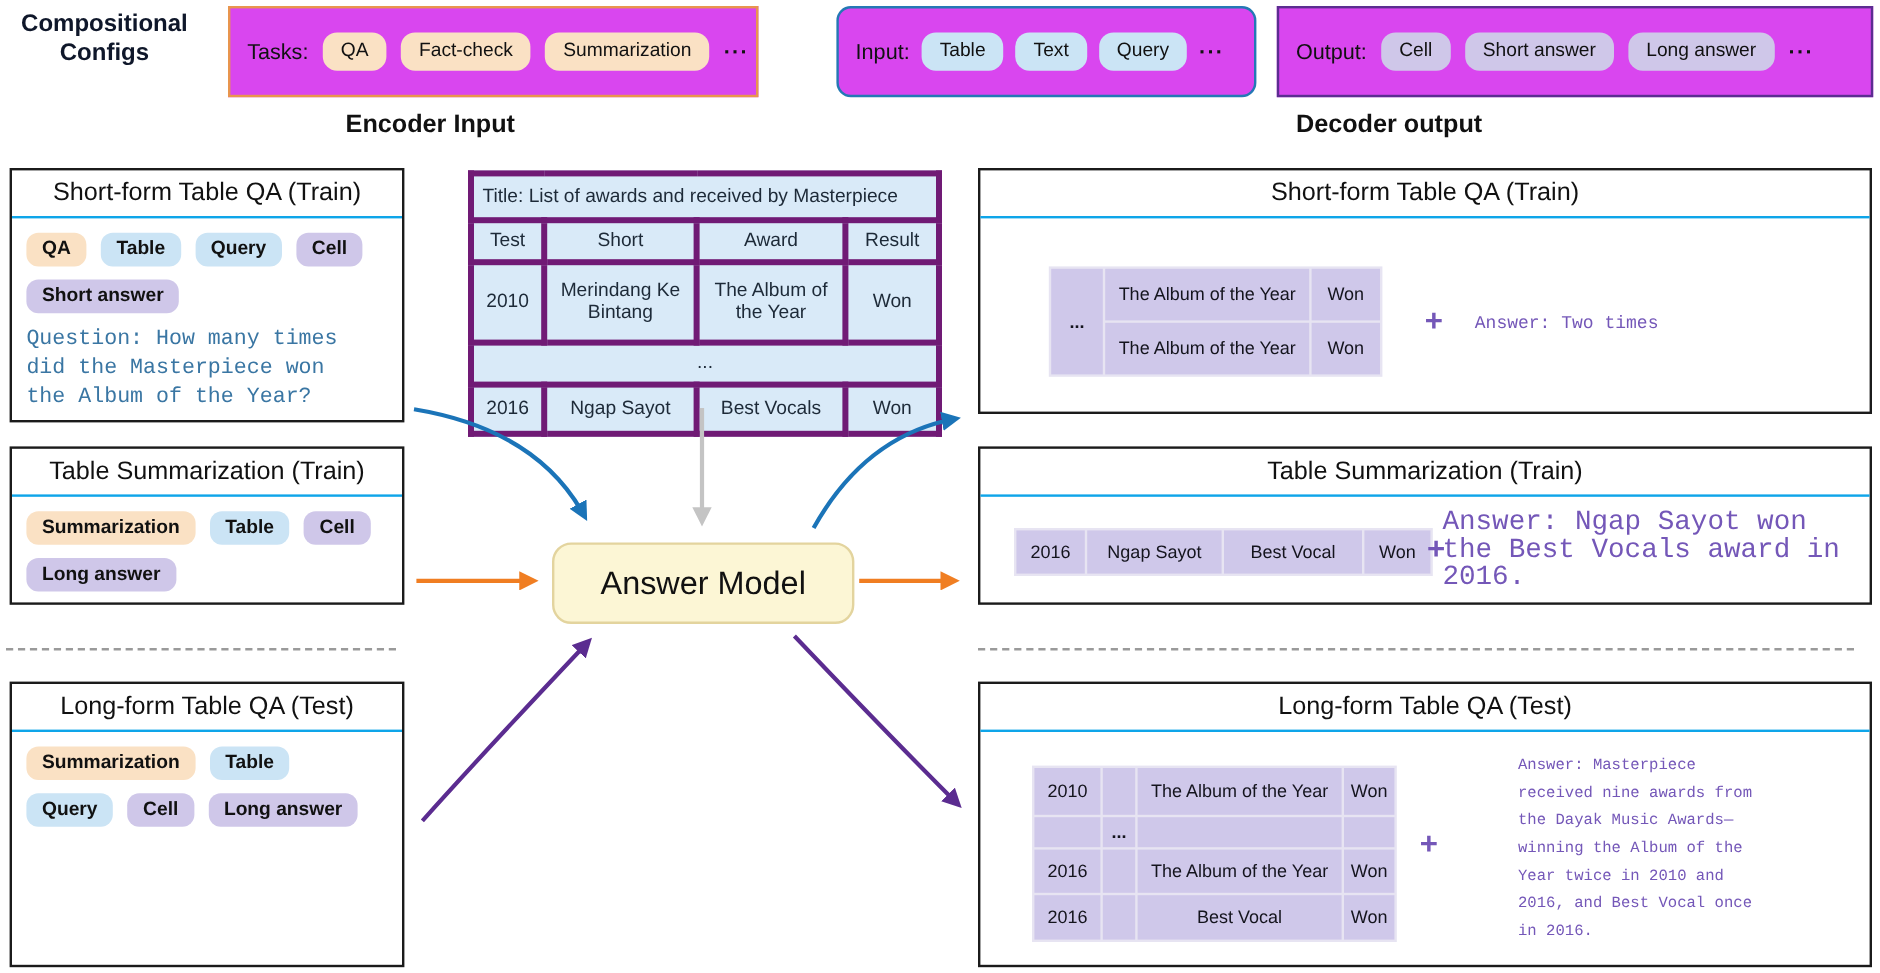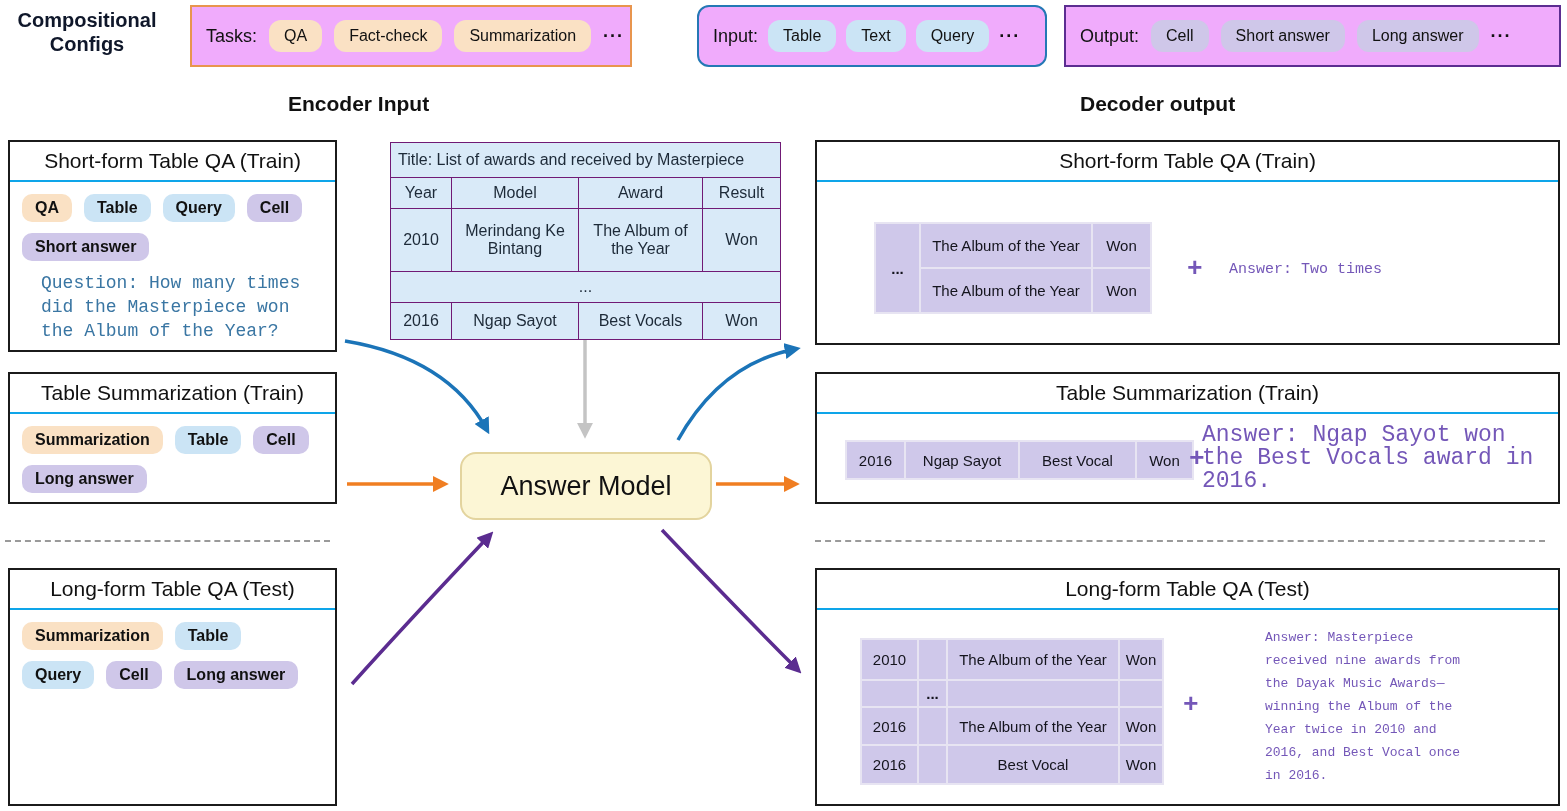--- a/index.html
+++ b/index.html
@@ -2,22 +2,22 @@
 <html><head>
 <meta charset="utf-8">
 <style>
   html,body{margin:0;padding:0;background:#fff;}
   #canvas{position:relative;width:1567px;height:811px;background:#fff;overflow:hidden;
           font-family:"Liberation Sans",sans-serif;color:#1b1b1b;}
 
   
   .cfg-label{position:absolute;left:8px;top:8px;width:158px;text-align:center;
              font-size:20px;font-weight:700;line-height:24px;color:#0f172a;}
-  .cfg-box{position:absolute;top:5px;height:62px;border:2px solid;box-sizing:border-box;
-           display:flex;align-items:center;padding:0 14px;gap:12px;background:#f0abfc;}
+  .cfg-box{position:absolute;top:5px;height:76px;border:2px solid;box-sizing:border-box;
+           display:flex;align-items:center;padding:0 14px;gap:12px;background:#d946ef;}
   .cfg-box.tasks{left:190px;width:442px;border-color:#E8954E;}
   .cfg-box.input{left:697px;width:350px;border-color:#2478B5;gap:10px;border-radius:12px;}
   .cfg-box.output{left:1064px;width:497px;border-color:#5C2D91;}
   .cfg-lbl{font-size:18px;color:#111;}
   .pill{border-radius:12px;padding:7px 15px;font-size:16px;font-weight:500;white-space:nowrap;color:#111;}
   .tasks .pill{background:#FAE1C4;}
   .input .pill{background:#CBE4F5;}
   .output .pill{background:#CFC7E9;}
   .more{font-weight:700;font-size:18px;letter-spacing:1px;color:#111;}
 
@@ -38,31 +38,31 @@
   #dec3{top:568px;height:238px;}
   .panel-title{height:38px;line-height:38px;text-align:center;font-size:21px;color:#111;
                border-bottom:2px solid #0ea5e9;}
   .panel-body{padding:12px;}
   .tags{display:flex;flex-wrap:wrap;gap:11px 12px;}
   .tag{padding:5px 13px;border-radius:10px;font-size:16px;font-weight:600;white-space:nowrap;color:#111;}
   .tag[data-type="task"]{background:#FAE1C4;}
   .tag[data-type="input"]{background:#CBE4F5;}
   .tag[data-type="output"]{background:#CFC7E9;}
   .qtext{margin-top:10px;font-family:"Liberation Mono",monospace;font-size:18px;line-height:24px;
-         color:#3A76A3;white-space:pre-line;margin-left:19px;}
+         color:#3A76A3;white-space:pre-line;}
 
   
   .dashed{position:absolute;top:540px;border-top:2px dashed #9a9a9a;height:0;}
   #dash-l{left:5px;width:325px;}
   #dash-r{left:815px;width:730px;}
 
   
   #inputTable{position:absolute;left:390px;top:142px;width:390px;border-collapse:collapse;
               background:#D9EAF8;table-layout:fixed;font-size:16px;color:#1d2a38;}
-  #inputTable td,#inputTable th{border:1px solid #701a75;text-align:center;padding:2px 4px;font-weight:400;}
+  #inputTable td,#inputTable th{border:5px solid #701a75;text-align:center;padding:2px 4px;font-weight:400;}
   #inputTable .t-title{height:30px;text-align:left;padding-left:7px;}
   #inputTable .t-head td{height:26px;}
   #inputTable .t-r1 td{height:58px;}
   #inputTable .t-dots td{height:26px;}
   #inputTable .t-r2 td{height:32px;}
 
   
   #model{position:absolute;left:460px;top:452px;width:248px;height:64px;background:#FCF6D5;
          border:2px solid #E3D49E;border-radius:16px;display:flex;align-items:center;
          justify-content:center;font-size:27px;color:#111;}
@@ -177,22 +177,22 @@
         <col style="width:61px">
         <col style="width:127px">
         <col style="width:124px">
         <col style="width:78px">
       </colgroup>
     <tbody>
         <tr>
           <td class="t-title" colspan="4">Title: List of awards and received by Masterpiece</td>
         </tr>
     <tr class="t-head">
-      <td>Year</td>
-      <td>Model</td>
+      <td>Test</td>
+      <td>Short</td>
       <td>Award</td>
       <td>Result</td>
     </tr>
     <tr class="t-r1">
       <td>2010</td>
       <td>Merindang Ke Bintang</td>
       <td>The Album of the Year</td>
       <td>Won</td>
     </tr>
     <tr class="t-dots">

